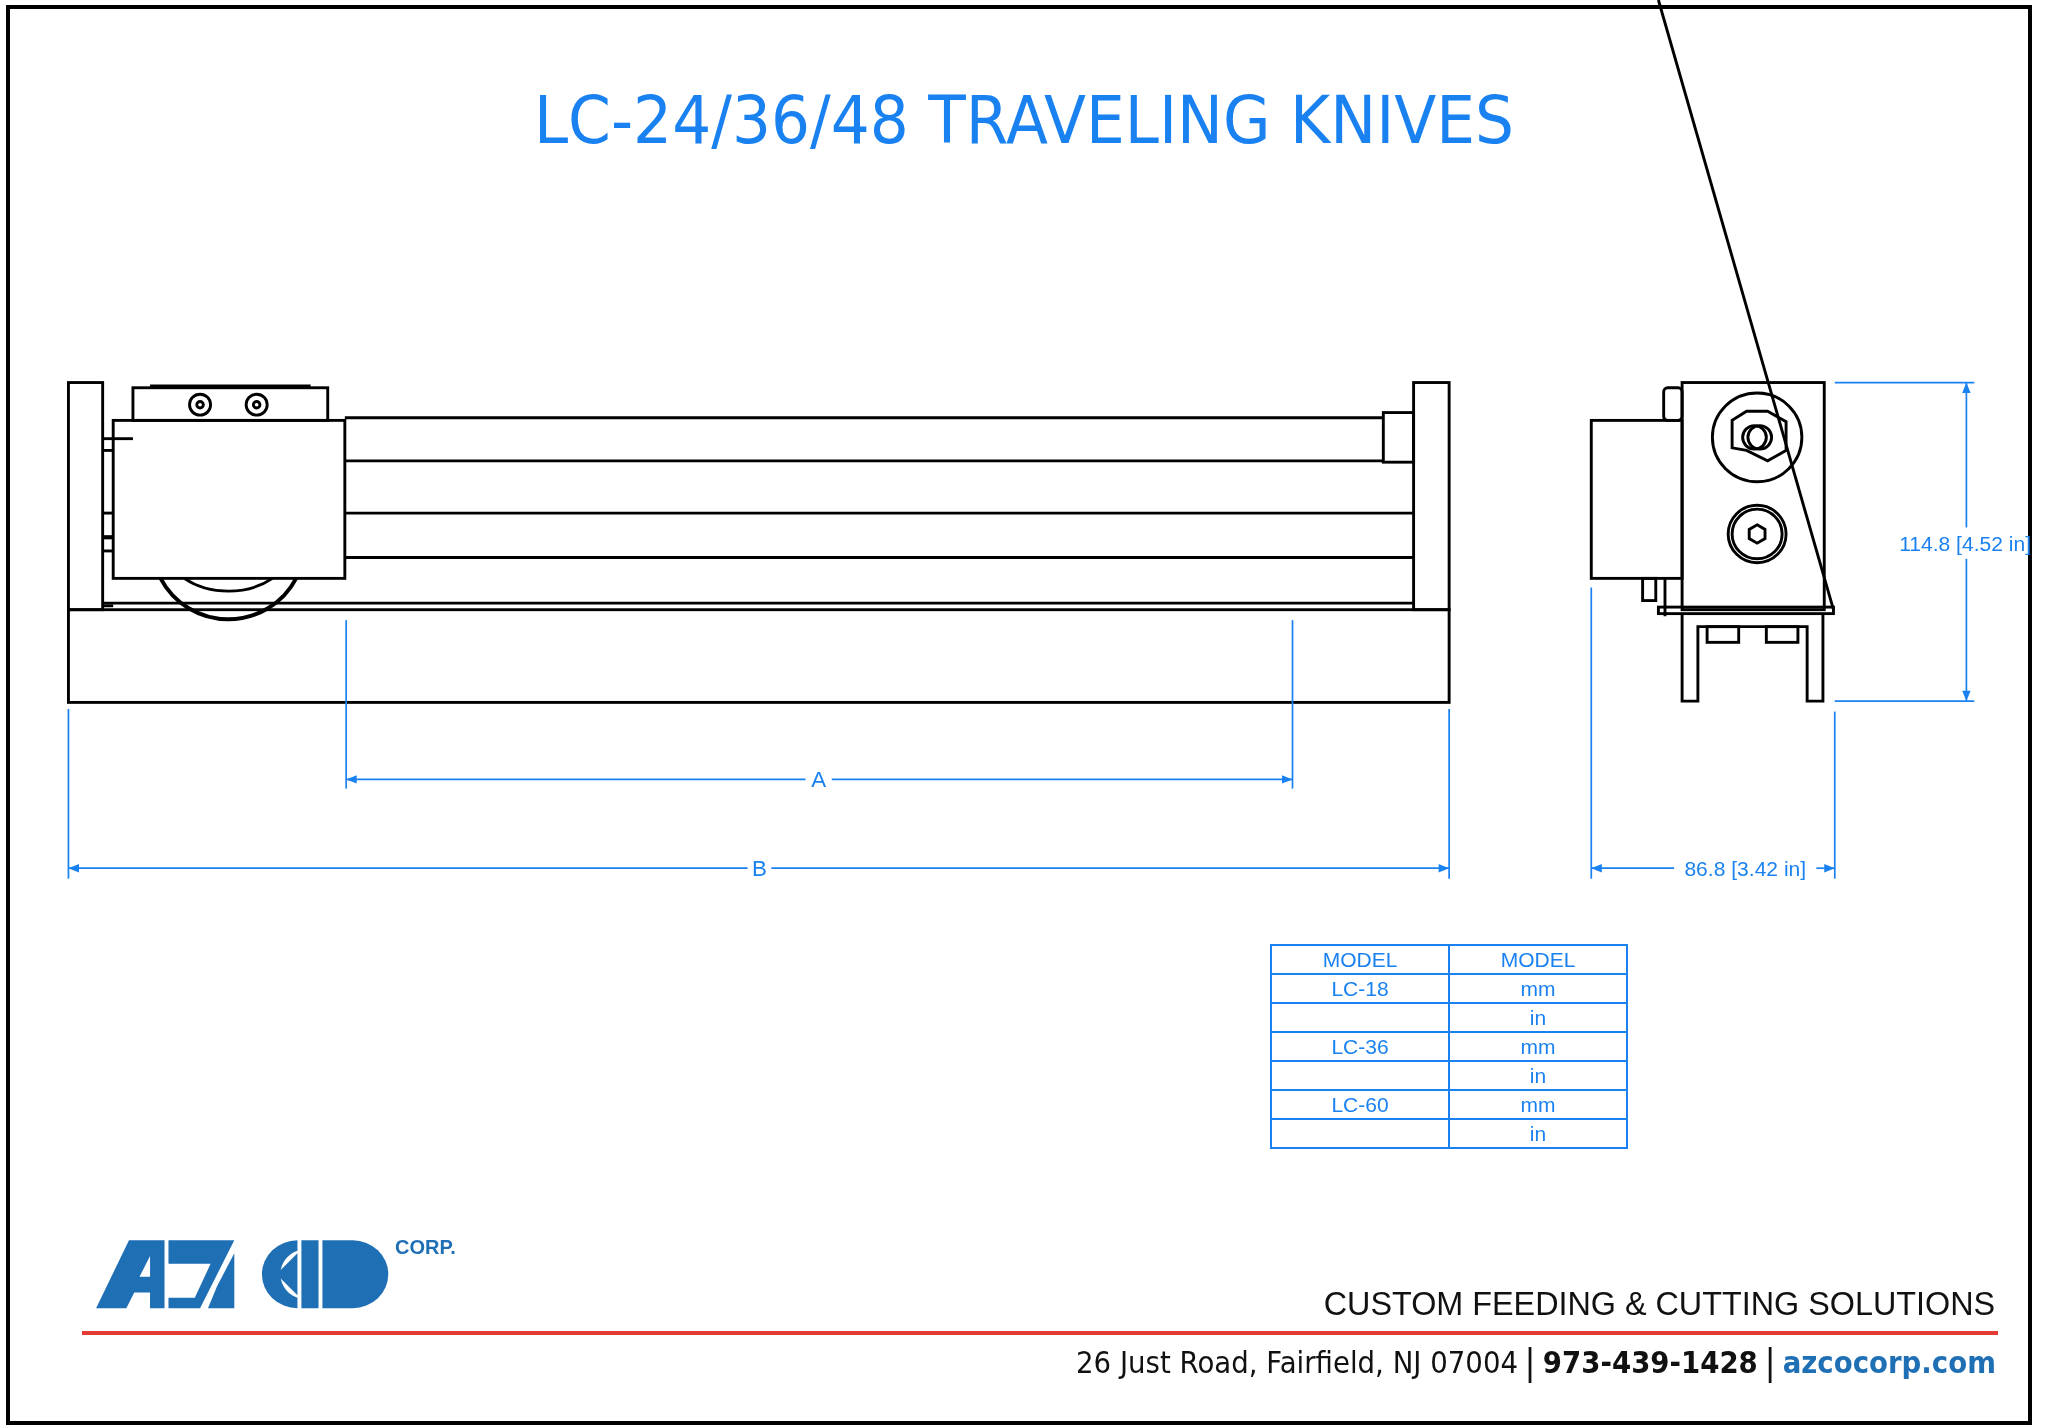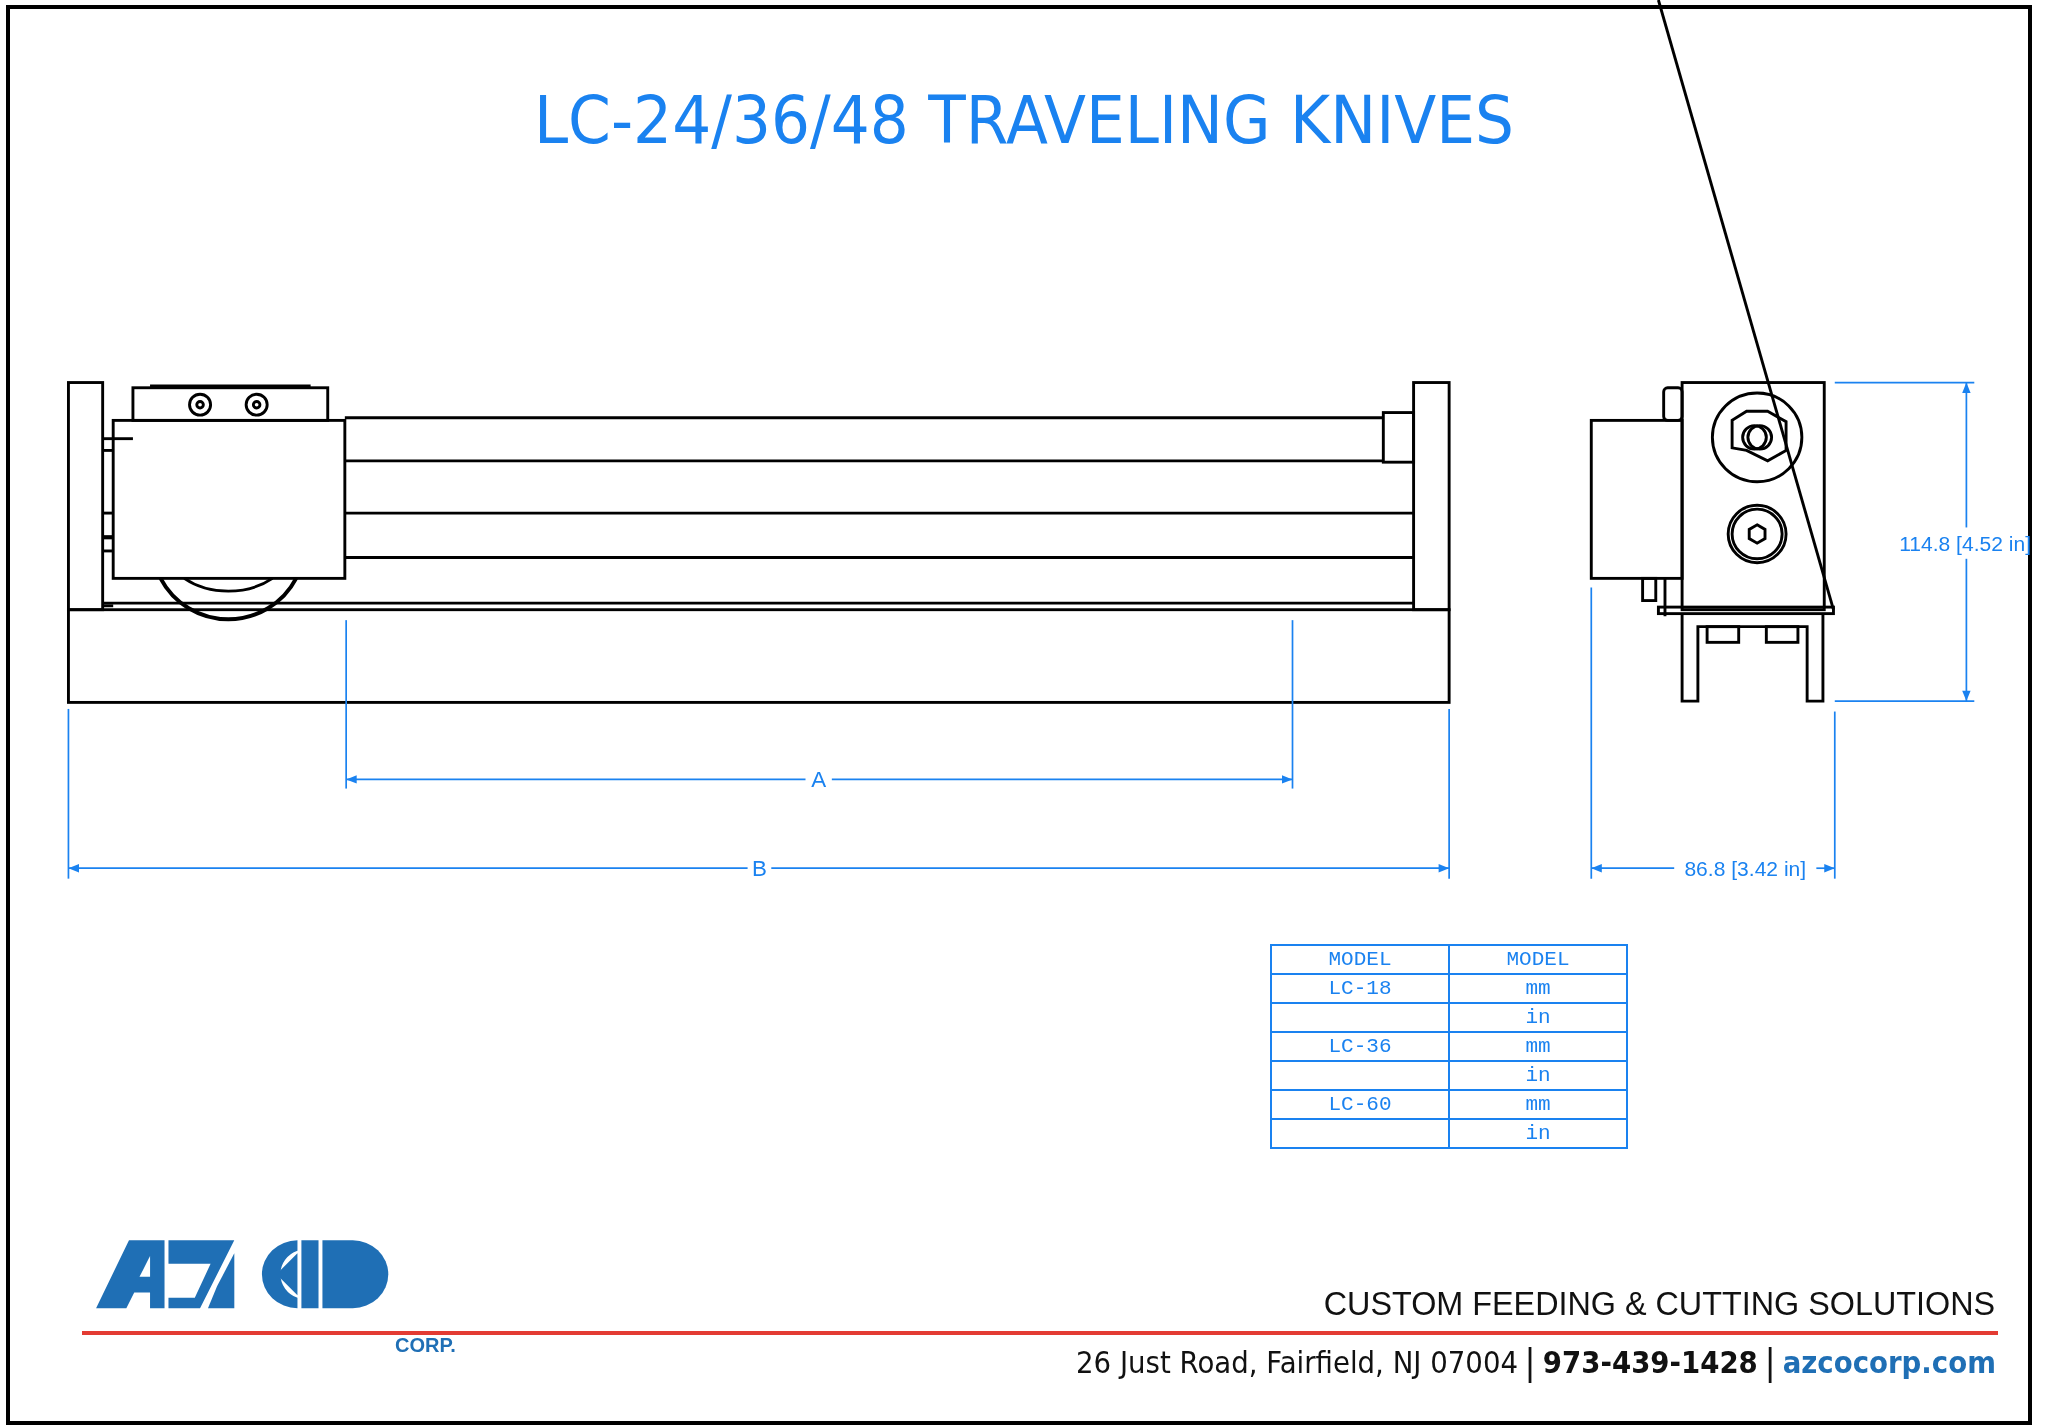--- a/index.html
+++ b/index.html
@@ -2,24 +2,24 @@
 <html><head>
 <meta charset="utf-8">
 <style>
   html, body { margin:0; padding:0; background:#ffffff; }
   body { width:2048px; height:1427px; position:relative; overflow:hidden; font-family:"DejaVu Sans", sans-serif; }
   .frame { position:absolute; left:6px; top:5px; width:2026px; height:1420px; border:4px solid #000; box-sizing:border-box; }
   .title { position:absolute; left:0; width:2048px; top:82px; text-align:center; color:#1a82f0; font-size:66px; font-family:"DejaVu Sans", sans-serif; letter-spacing:0px; transform:scaleX(0.93); }
   svg.drawing { position:absolute; left:0; top:0; width:2048px; height:1427px; }
   .dimtxt { font-family:"Liberation Sans", sans-serif; fill:#1a82f0; }
   .tbl { position:absolute; left:1270px; top:944px; border-collapse:collapse; }
-  .tbl td, .tbl th { border:2px solid #1a82f0; color:#1a82f0; font-family:Liberation Mono, monospace; font-size:21px; font-weight:normal; text-align:center; padding:0; height:27px; line-height:27px; }
+  .tbl td, .tbl th { border:2px solid #1a82f0; color:#1a82f0; font-family:Liberation Sans, sans-serif; font-size:21px; font-weight:normal; text-align:center; padding:0; height:27px; line-height:27px; }
   .tbl .c1 { width:176px; }
   .tbl .c2 { width:176px; }
-  .corp { position:absolute; left:395px; top:1334px; color:#1f6fb5; font-family:"Liberation Sans", sans-serif; font-weight:bold; font-size:20px; }
+  .corp { position:absolute; left:395px; top:1236px; color:#1f6fb5; font-family:"Liberation Sans", sans-serif; font-weight:bold; font-size:20px; }
   .redline { position:absolute; left:82px; top:1331px; width:1916px; height:4px; background:#e33b33; }
   .tagline { position:absolute; right:53px; top:1285px; font-family:"Liberation Sans", sans-serif; font-size:33px; color:#111; transform:scaleX(0.98); transform-origin:right; }
   .address { position:absolute; right:52px; top:1345px; font-family:"DejaVu Sans", sans-serif; font-size:30px; color:#111; white-space:nowrap; transform:scaleX(0.92); transform-origin:right; }
   .address .sep { display:inline-block; width:3px; height:36px; background:#111; vertical-align:middle; margin:0 12px; }
   .address .phone { font-weight:bold; }
   .address .web { font-weight:bold; color:#1f6fb5; }
 </style>
 </head>
 <body>
 

